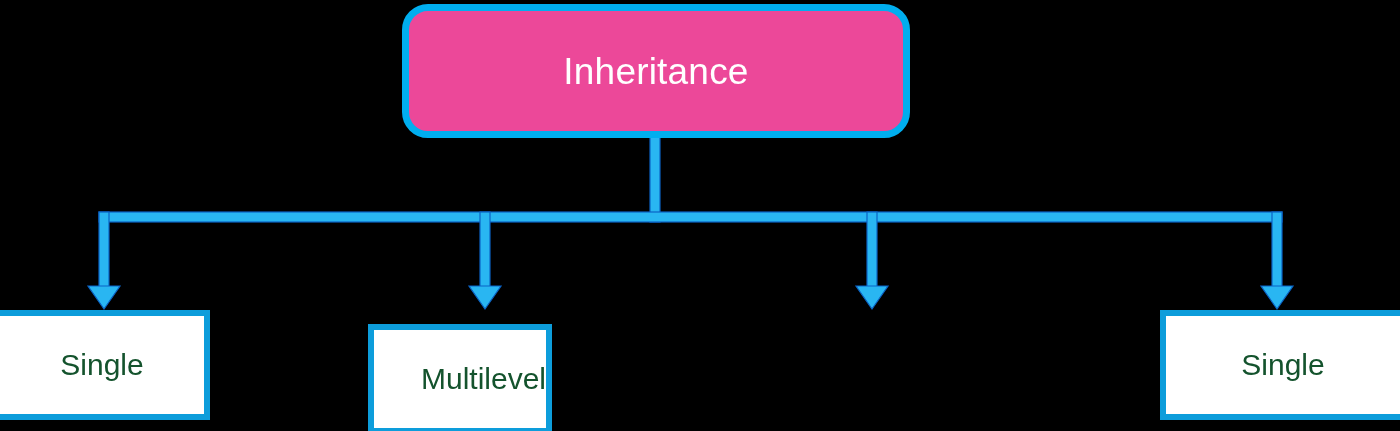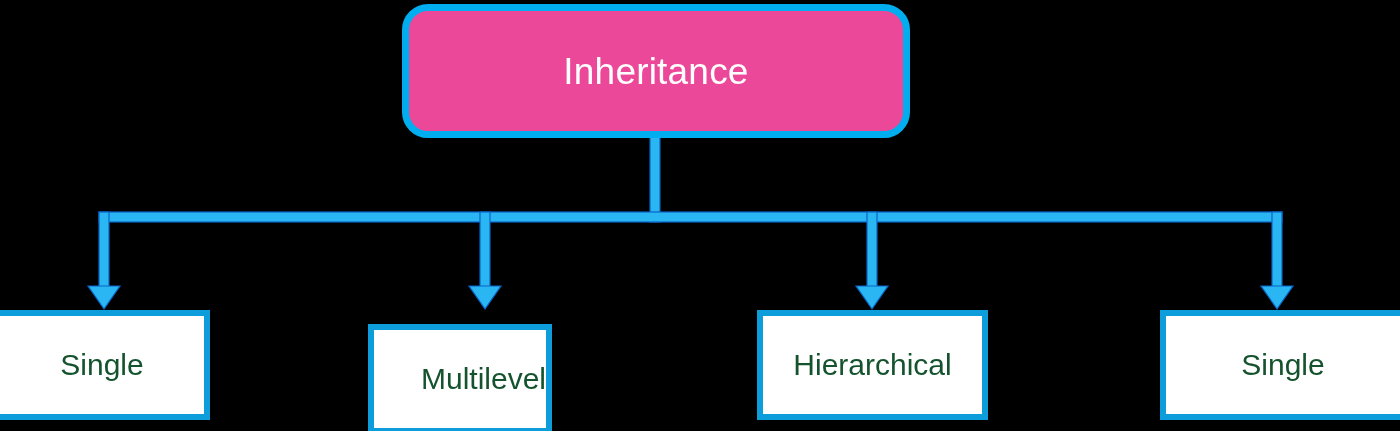--- a/index.html
+++ b/index.html
@@ -115,21 +115,18 @@
   </div>
 
   <div class="leaf-node leaf-single">
     <span class="leaf-label">Single</span>
   </div>
 
   <div class="leaf-node leaf-multilevel">
     <span class="leaf-label">Multilevel</span>
   </div>
 
-  <div class="leaf-node leaf-hierarchical">
-    <span class="leaf-label">Hierarchical</span>
-  </div>
 
   <div class="leaf-node leaf-hybrid">
     <span class="leaf-label">Single</span>
   </div>
 
 </div>
 
 </body></html>

